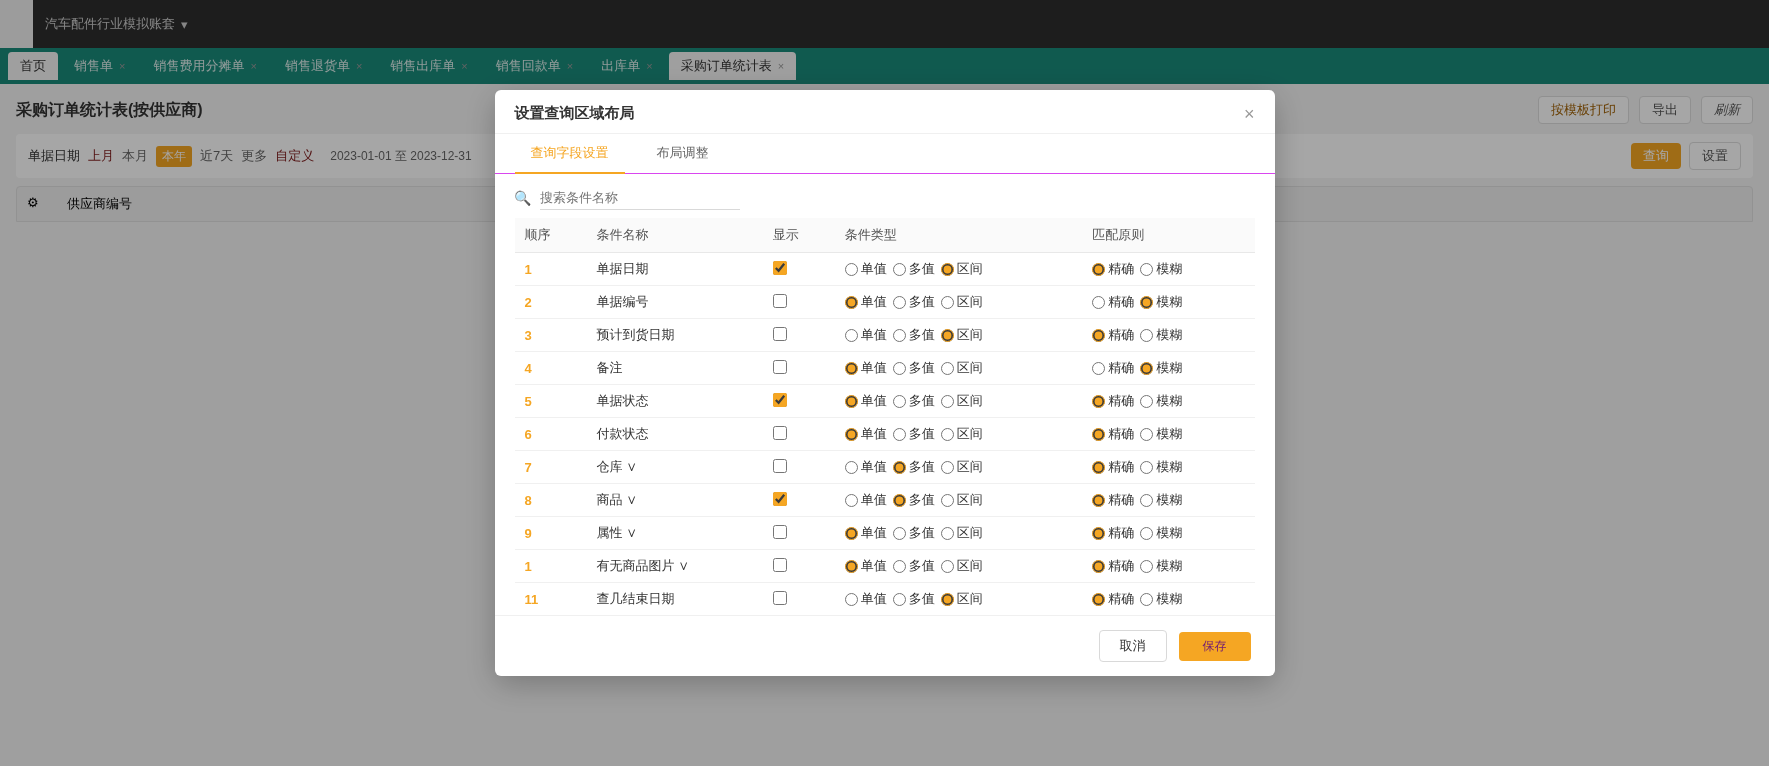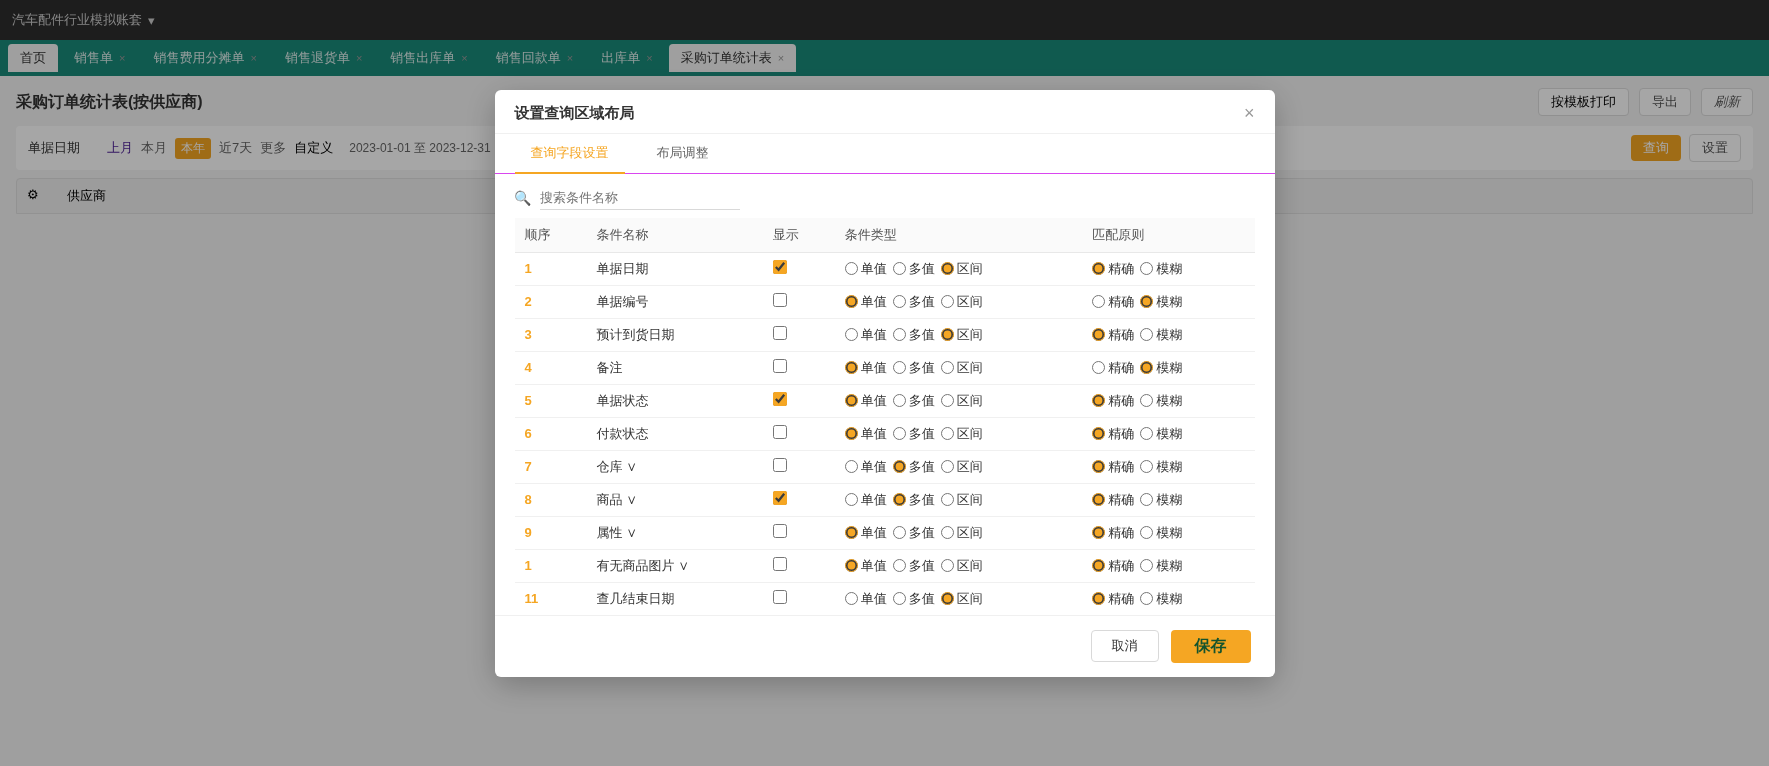--- a/index.html
+++ b/index.html
@@ -1,26 +1,27 @@
 <!DOCTYPE html>
 <html><head>
   <meta charset="utf-8">
   <style>
     * { box-sizing: border-box; margin: 0; padding: 0; }
     body { font-family: 'Microsoft YaHei', sans-serif; font-size: 13px; background: #f0f0f0; overflow: hidden; }
 
     
     .top-bar {
-      height: 40px;
+      height: 48px;
       background: #2d2d2d;
       display: flex;
       align-items: center;
       justify-content: space-between;
       padding: 0 12px;
       color: #fff;
+      margin-left: 33px;
     }
     .top-bar-left { font-size: 13px; color: #ccc; display: flex; align-items: center; gap: 6px; }
     .top-bar-right { display: flex; align-items: center; gap: 16px; font-size: 13px; }
     .top-bar-right .notif { position: relative; cursor: pointer; }
     .badge {
       background: #ff4d4f;
       color: #fff;
       border-radius: 8px;
       font-size: 10px;
       padding: 1px 4px;
@@ -229,23 +230,23 @@
       cursor: pointer;
       font-size: 13px;
       color: #333;
     }
     .btn-save {
       background: #f5a623;
       border: none;
       border-radius: 4px;
       padding: 6px 24px;
       cursor: pointer;
-      font-size: 16px;
-      color: #14532d;
-      font-weight: 700;
+      font-size: 12px;
+      color: #701a75;
+      font-weight: 400;
     }
   </style>
 </head>
 <body>
 
 <div class="top-bar">
   <div class="top-bar-left">
     <span>汽车配件行业模拟账套</span>
     <span style="color:#ccc;">▾</span>
   </div>
@@ -282,43 +283,42 @@
   <div class="tab-item active" style="background:#f5f5f5;color:#333;">
     <span>采购订单统计表</span>
     <span class="close-x" style="color:#999;">×</span>
   </div>
 </div>
 
 <div class="page-area">
   <div style="display:flex; align-items:center; justify-content:space-between; margin-bottom:10px;">
     <div class="page-title">采购订单统计表(按供应商)</div>
     <div style="display:flex;gap:10px;align-items:center;">
-      <button class="btn-orange" style="background:#fff;color:#000000;border:1px solid #ddd;">按模板打印</button>
+      <button class="btn-orange" style="background:#fff;color:#a16207;border:1px solid #ddd;">按模板打印</button>
       <button class="btn-orange" style="background:#fff;color:#555;border:1px solid #ddd;">导出</button>
       <button class="btn-orange" style="background:#fff;color:#555;border:1px solid #ddd;font-style:italic;">刷新</button>
     </div>
   </div>
 
   <div class="toolbar-strip">
     <span style="color:#333;font-size:13px;">单据日期</span>
-    <span style="color:#4c1d95;cursor:pointer;margin-left:19px;">上月</span>
+    <span style="color:#7f1d1d;cursor:pointer;">上月</span>
     <span style="color:#666;cursor:pointer;">本月</span>
     <span class="date-chip">本年</span>
     <span style="color:#666;cursor:pointer;">近7天</span>
     <span style="color:#666;cursor:pointer;">更多</span>
-    <span style="color:#000000;cursor:pointer;">自定义</span>
+    <span style="color:#7f1d1d;cursor:pointer;">自定义</span>
     <span class="date-text" style="margin-left:8px;">2023-01-01 至 2023-12-31</span>
     <span style="flex:1;"></span>
     <button class="btn-orange">查询</button>
     <button class="btn-orange" style="background:#fff;color:#555;border:1px solid #ddd;">设置</button>
   </div>
 
   <div style="display:flex;background:#f0f0f0;border:1px solid #e0e0e0;border-radius:4px 4px 0 0;margin-top:6px;">
     <div style="width:40px;padding:8px 10px;">⚙</div>
-    <div style="flex:1;padding:8px 10px;font-weight:500;">供应商</div>
     <div style="flex:1;padding:8px 10px;font-weight:500;">供应商编号</div>
   </div>
 </div>
 
 <div class="overlay">
   <div class="dialog">
 
     <div class="dialog-header">
       <span class="dialog-title">设置查询区域布局</span>
       <button class="close-btn">×</button>

